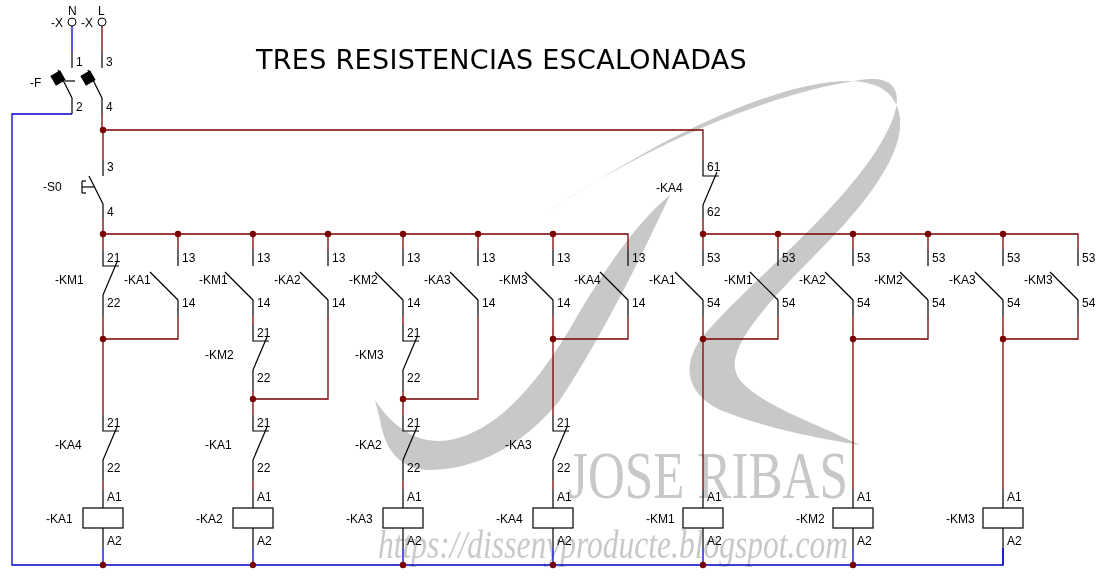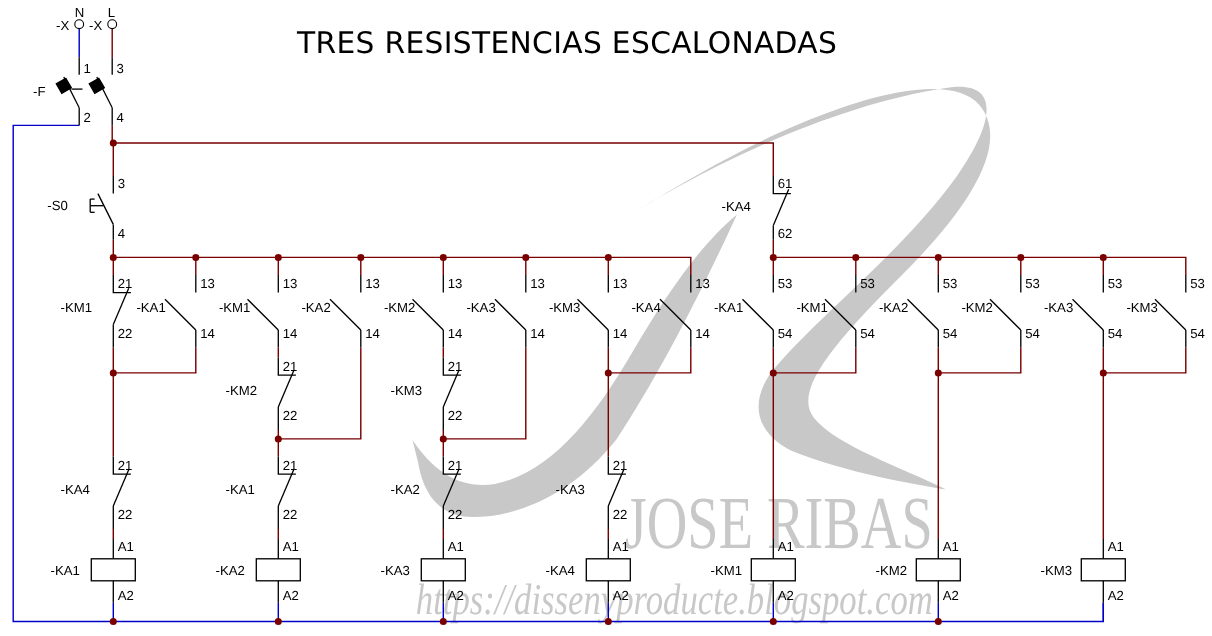--- a/index.html
+++ b/index.html
@@ -1,18 +1,18 @@
 <!DOCTYPE html>
 <html><head>
 <meta charset="utf-8">
 <style>
   html, body { margin: 0; padding: 0; background: #ffffff; }
   body { width: 1102px; height: 578px; overflow: hidden; position: relative; font-family: "Liberation Sans", sans-serif; }
   #diagram { position: absolute; left: 0; top: 0; width: 1102px; height: 578px; }
-  .title { position: absolute; left: 256px; top: 24px; font-family: "DejaVu Sans", sans-serif; font-size: 27px; color: #000; letter-spacing: 0.3px; white-space: nowrap; margin-left: 14px; }
+  .title { position: absolute; left: 256px; top: 44px; font-family: "DejaVu Sans", sans-serif; font-size: 27px; color: #000; letter-spacing: 0.3px; white-space: nowrap; }
   .wm-text { font-family: "Liberation Serif", serif; fill: #c8c8c8; }
   .lbl { font-family: "Liberation Sans", sans-serif; font-size: 12px; fill: #000; }
 </style>
 </head>
 <body>
 
 <svg id="diagram" xmlns="http://www.w3.org/2000/svg" width="1102" height="578" viewBox="0 0 1102 578">
 
   <g>
     <path fill="#c8c8c8" d="M545,213 C640,150 760,95 860,80 C910,72 905,110 870,160 C820,230 740,290 700,340 C680,370 690,395 720,410 C770,430 830,440 860,445 C820,425 760,405 740,380 C720,355 760,310 820,250 C880,190 920,130 890,95 C860,62 760,90 650,150 C600,178 565,200 545,213 Z"></path>

